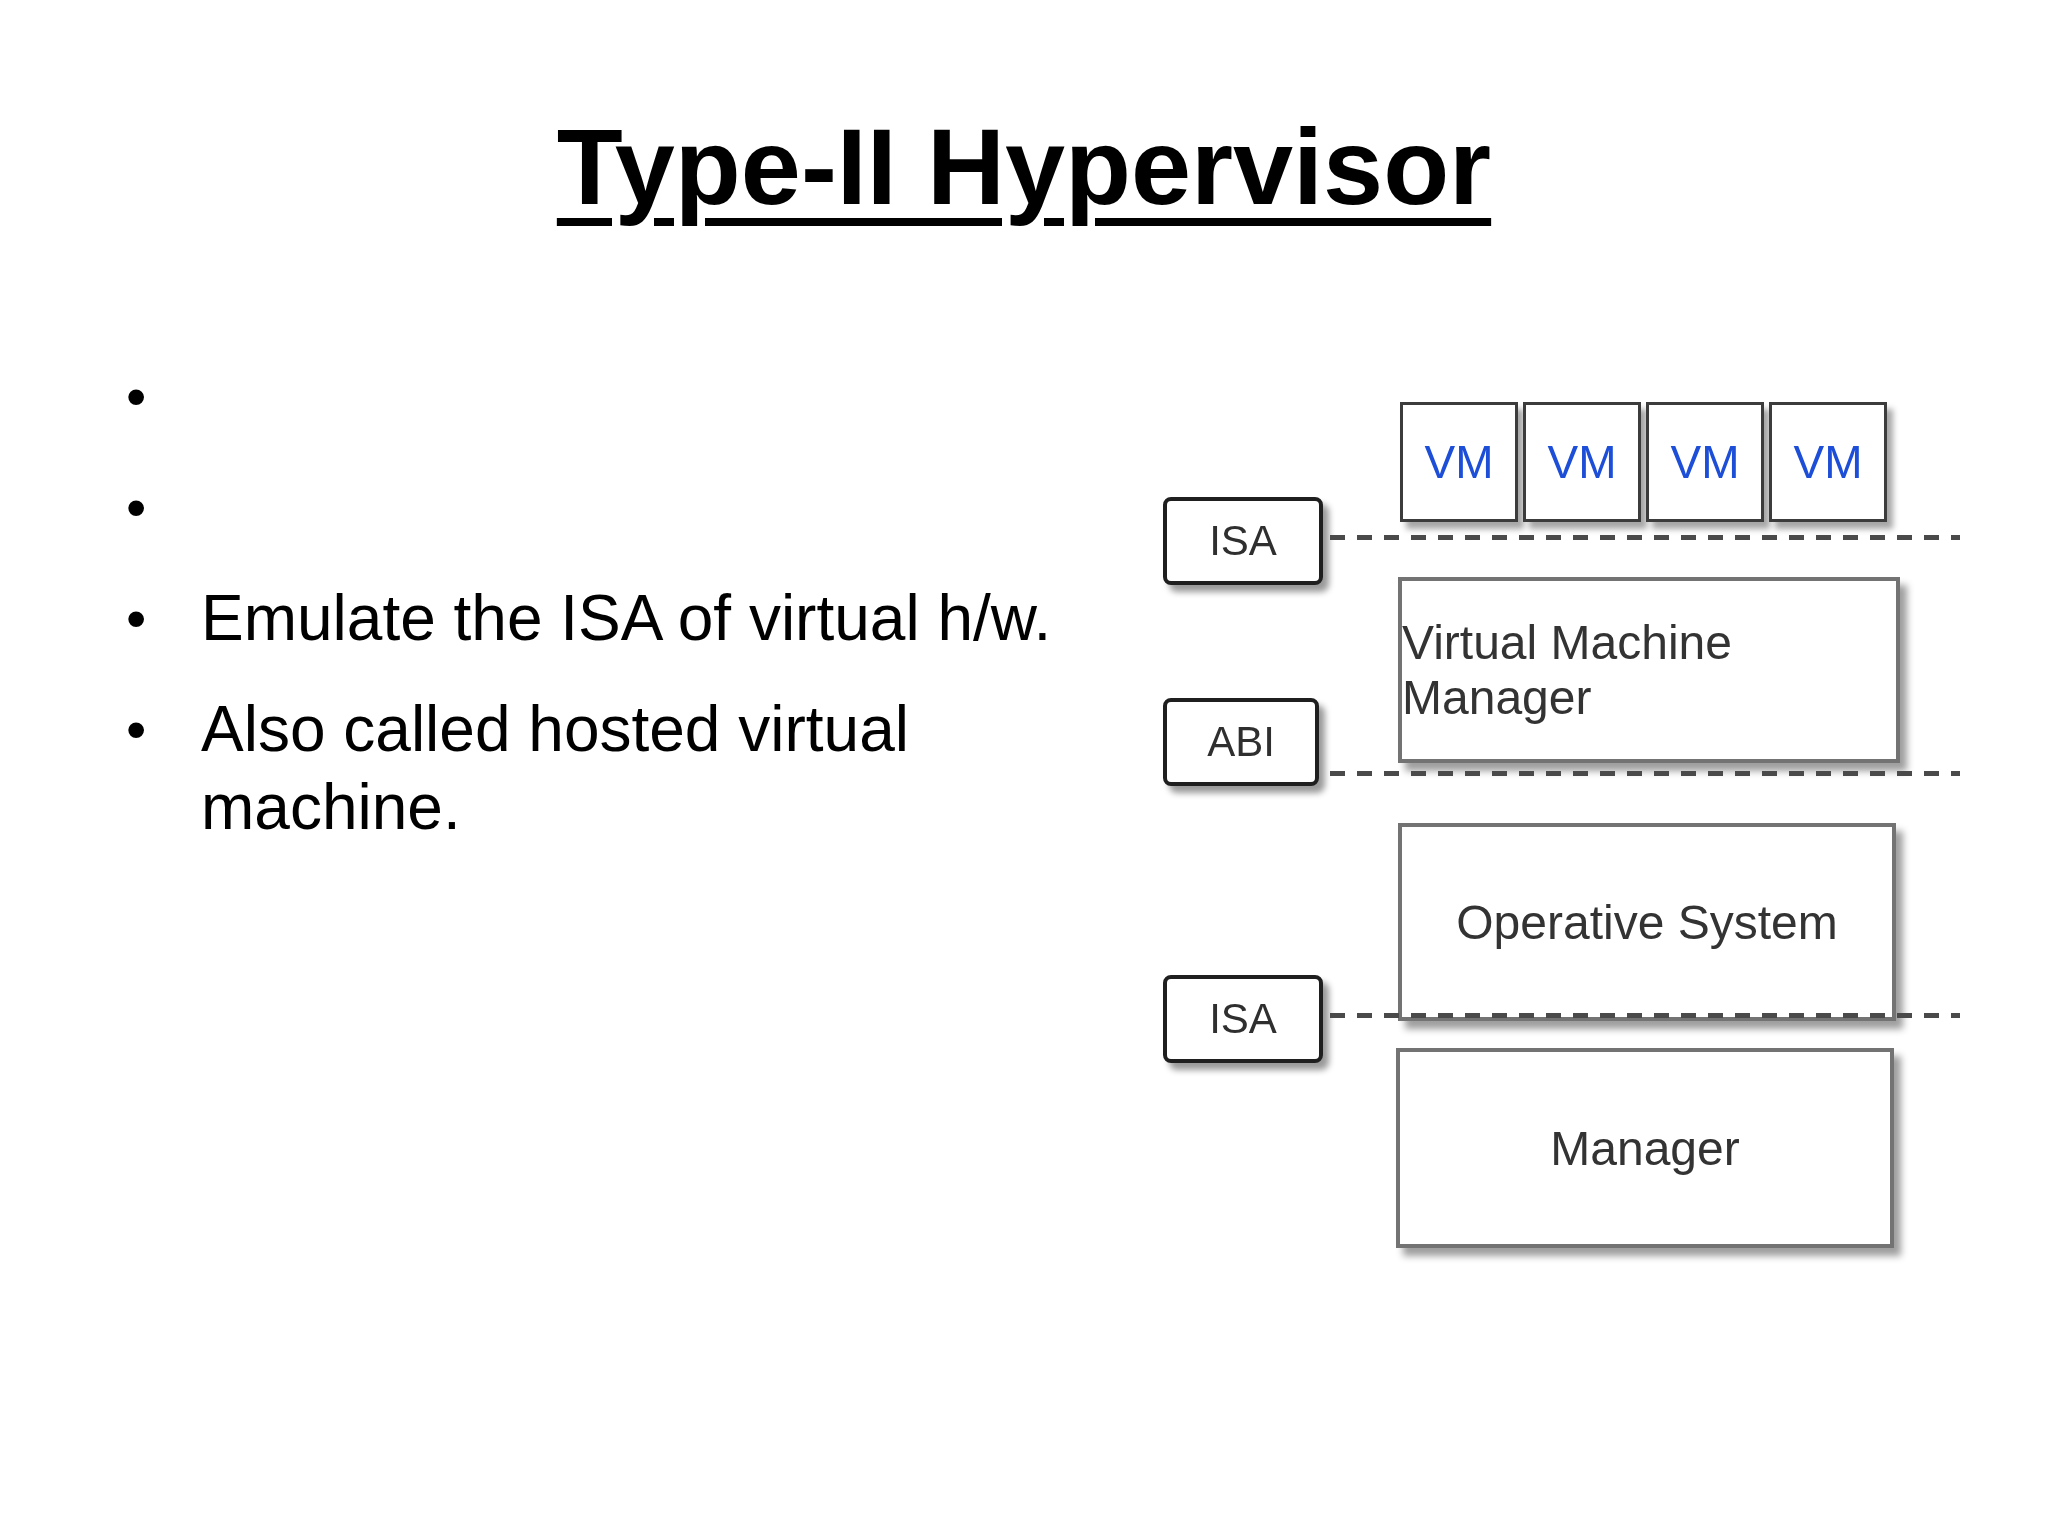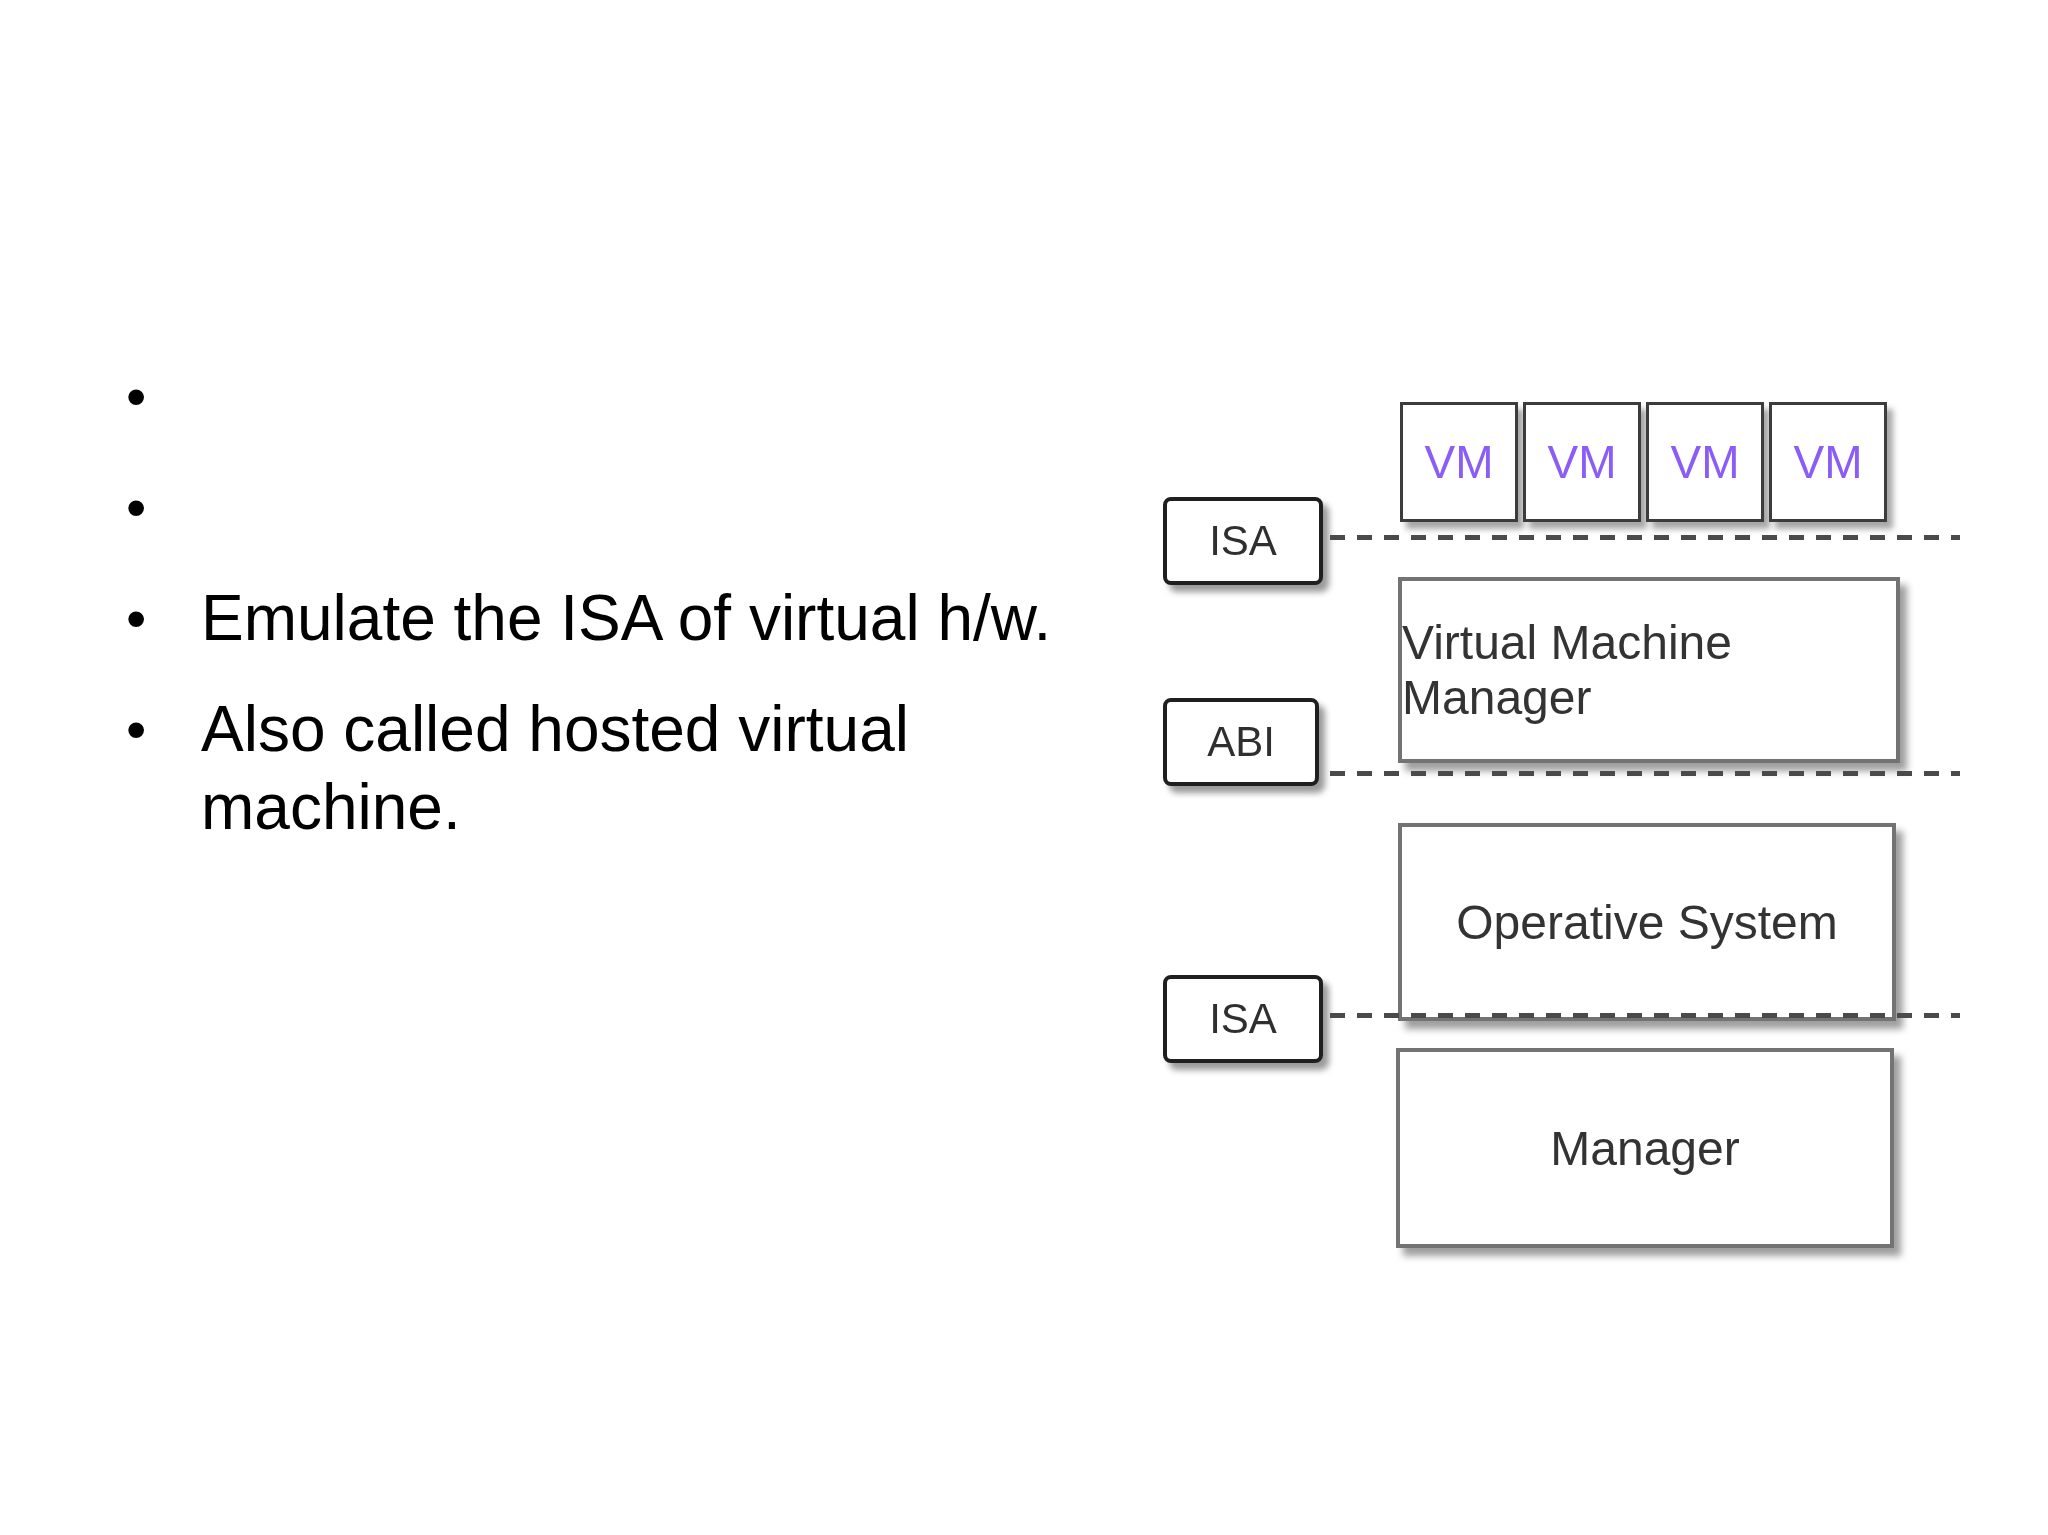--- a/index.html
+++ b/index.html
@@ -71,21 +71,21 @@
     width: 112px;
     height: 114px;
     top: 402px;
     background: #ffffff;
     border: 3px solid #3c3c3c;
     box-shadow: 6px 7px 6px rgba(0,0,0,0.35);
     display: flex;
     align-items: center;
     justify-content: center;
     font-size: 46px;
-    color: #8b5cf6;
+    color: #1d4ed8;
   }
   .iface {
     position: absolute;
     background: #ffffff;
     border: 4px solid #1f1f1f;
     border-radius: 8px;
     box-shadow: 6px 7px 6px rgba(0,0,0,0.40);
     display: flex;
     align-items: center;
     justify-content: center;
@@ -111,20 +111,21 @@
     justify-content: center;
     font-size: 48px;
     color: #333333;
   }
 </style>
 </head>
 <body>
 
 <div class="slide">
 
+  <h1 class="title">Type-II Hypervisor</h1>
 
   <ul class="bullets">
     <li>
       <span class="dot">•</span>
     </li>
     <li>
       <span class="dot">•</span>
     </li>
     <li>
       <span class="dot">•</span>

